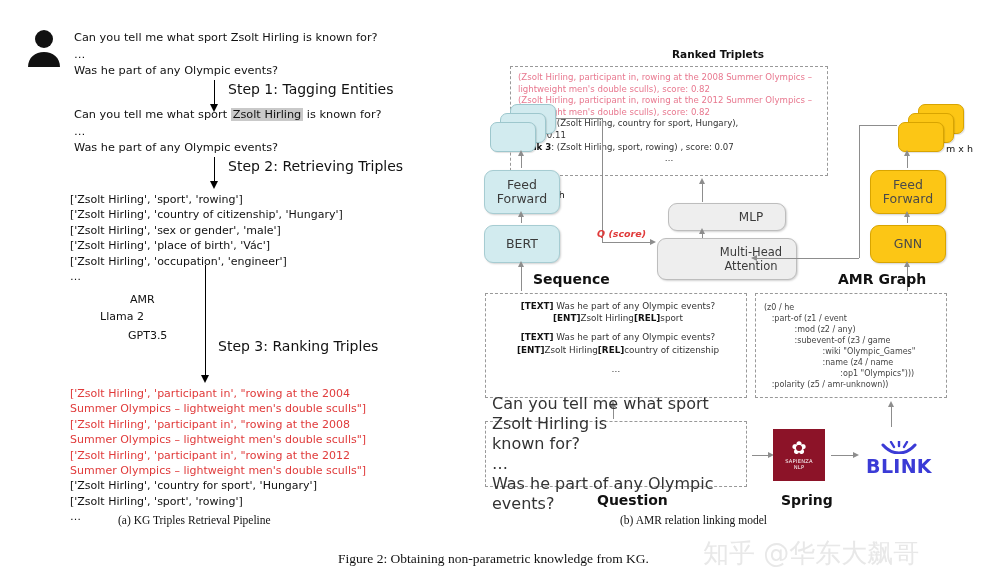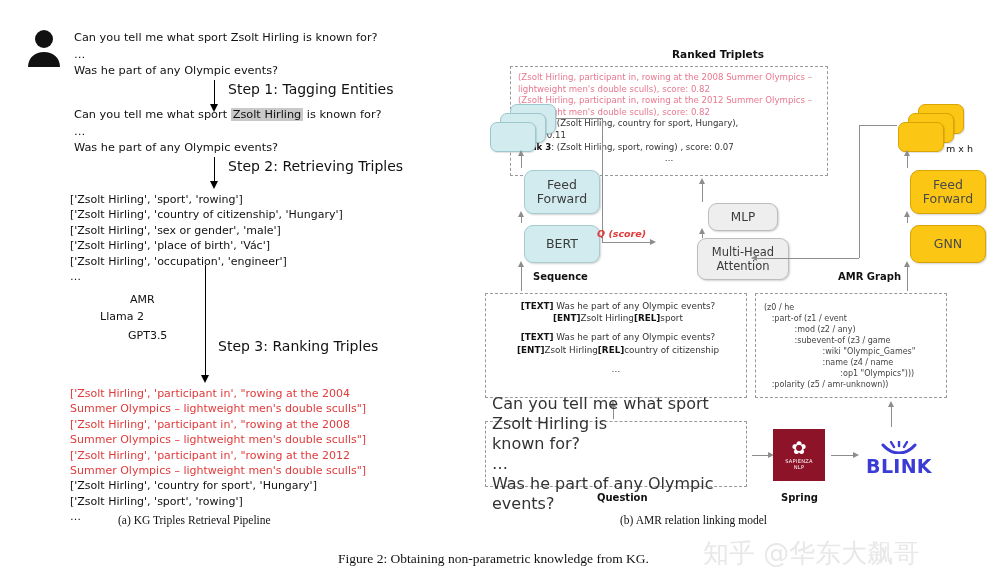--- a/index.html
+++ b/index.html
@@ -61,30 +61,30 @@
 
   
   .card{position:absolute;width:44px;height:28px;border-radius:7px;}
   .card-blue{background:#d2ebef;border:1px solid #9dc7cd;
              box-shadow:1px 1px 1px rgba(0,0,0,.12);}
   .card-yellow{background:#fcc615;border:1px solid #d8a400;
                box-shadow:1px 1px 1px rgba(0,0,0,.12);}
 
   .nodebox{position:absolute;border-radius:9px;display:flex;align-items:center;
            justify-content:center;text-align:center;font-size:12.5px;color:#3b3b3b;
-           line-height:14px;margin-left:40px;}
+           line-height:14px;}
   .blue-node{background:#d2ebef;border:1px solid #a6ccd2;
              box-shadow:1px 1px 2px rgba(0,0,0,.18);}
   .gray-node{background:#eeeeee;border:1px solid #bdbdbd;
-             box-shadow:1px 1px 2px rgba(0,0,0,.18);}
+             box-shadow:1px 1px 2px rgba(0,0,0,.18);padding-left:48px;}
   .yellow-node{background:#fcc615;border:1px solid #d8a400;
                box-shadow:1px 1px 2px rgba(0,0,0,.18);color:#4a4a4a;}
 
   .dimlabel{font-size:9.5px;color:#111;}
-  .boldlabel{font-size:10px;font-weight:bold;color:#111;}
+  .boldlabel{font-size:14px;font-weight:bold;color:#111;}
   .redlabel{font-size:9.5px;color:#e03a3a;font-style:italic;font-weight:bold;
             text-align:center;line-height:12px;}
 
   .gline{position:absolute;background:#8d8d8d;}
   .gline-v{width:1px;}
   .gline-h{height:1px;}
   .ghead-up{width:0;height:0;border-left:3.5px solid transparent;
             border-right:3.5px solid transparent;border-bottom:6px solid #8d8d8d;
             position:absolute;}
   .ghead-left{width:0;height:0;border-top:3.5px solid transparent;

